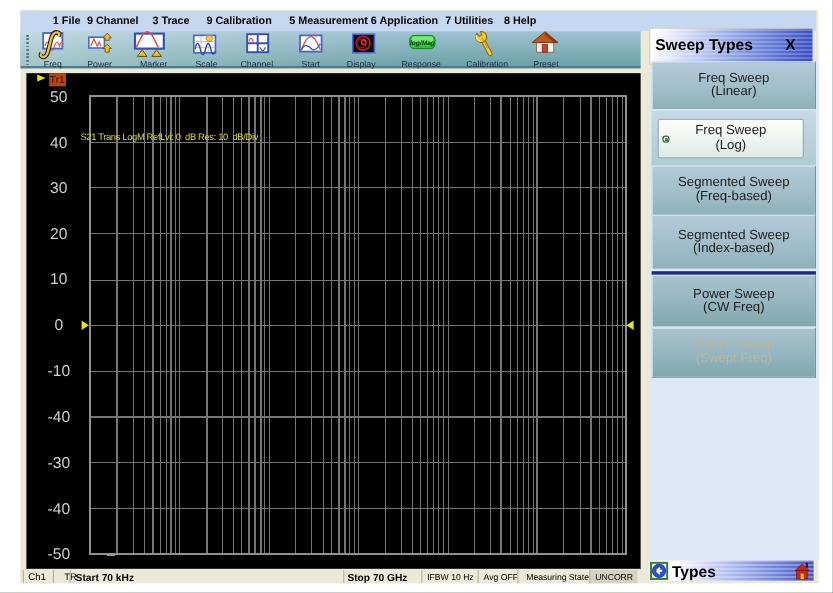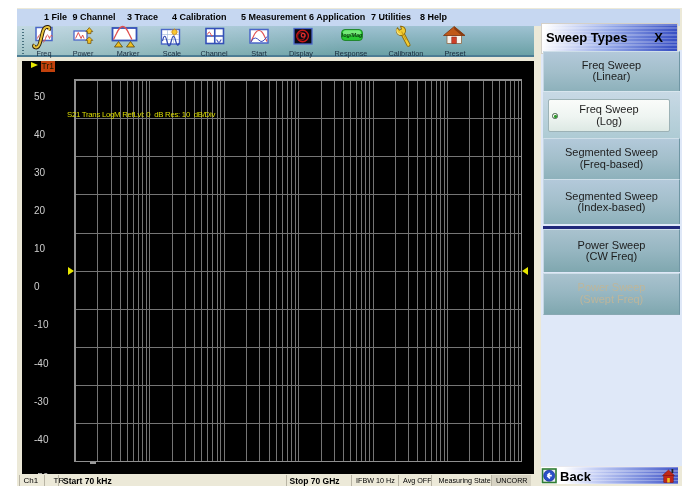--- a/index.html
+++ b/index.html
@@ -12,21 +12,21 @@
 #toolbar { position:absolute; left:17px; top:26px; width:517px; height:31px;
   background: linear-gradient(to right, rgba(255,255,255,.38), rgba(255,255,255,0) 65%),
               linear-gradient(to bottom, #9fc2d2, #6ba1a6);
   border-bottom:2px solid #4d7d94; }
 #handle { position:absolute; left:22px; top:29px; width:2px; height:25px;
   background: repeating-linear-gradient(to bottom, #47707e 0px, #47707e 1.5px, transparent 1.5px, transparent 3px); }
 .tlabel { position:absolute; top:48.5px; font-size:7.3px; color:#16283a; text-align:center; width:60px; }
 
 
 #plot { position:absolute; left:22px; top:61px; width:512px; height:414px; background:#000; }
-.ylab { position:absolute; right: 630px; font-size:10px; color:#cfcfcf; text-align:left; width:30px; line-height:11px;margin-top:16px; }
+.ylab { position:absolute; right: 630px; font-size:13px; color:#cfcfcf; text-align:center; width:30px; line-height:11px; }
 #anno { position:absolute; left:67px; top:61.8px; font-size:7.8px; letter-spacing:-0.28px; color:#dede00;margin-top:48px; }
 #tr1badge { position:absolute; left:40.5px; top:61px; background:#c2410c; color:#1a1a00; font-size:8.5px; padding:0 1px; height:10.5px; line-height:10.5px; }
 #tr1arrow { position:absolute; left:31px; top:62px; width:0; height:0; border-left:7px solid #e8e800; border-top:3.5px solid transparent; border-bottom:3.5px solid transparent; }
 .reftri-l { position:absolute; left:68px; top:267px; width:0; height:0; border-left:6.5px solid #e8e800; border-top:4px solid transparent; border-bottom:4px solid transparent; }
 .reftri-r { position:absolute; left:522px; top:267px; width:0; height:0; border-right:6.5px solid #e8e800; border-top:4px solid transparent; border-bottom:4px solid transparent; }
 
 
 #statusbar { position:absolute; left:17px; top:474px; width:517px; height:12px; background:#ece9d8; font-size:9.5px; color:#000; }
 .scell { position:absolute; top:474.5px; height:11.5px; line-height:12px; font-size:9px; white-space:nowrap; overflow:hidden; border-left:1px solid #b8b4a4; padding-left:4px; }
 
@@ -56,21 +56,21 @@
   background: repeating-linear-gradient(to bottom, rgba(255,255,255,.28) 0 1.5px, rgba(255,255,255,0) 1.5px 3.2px),
               linear-gradient(to right, #ffffff 16%, #c3cdf4 40%, #8193e0 70%, #4356c8 100%); }
 #backbar .t { position:absolute; left:19px; top:1.5px; font-weight:bold; font-size:13px; color:#000; }
 </style></head>
 <body>
 <div id="win"></div>
 <div id="menubar">
   <span class="mi" style="left:27px">1 File</span>
   <span class="mi" style="left:55.5px">9 Channel</span>
   <span class="mi" style="left:110px">3 Trace</span>
-  <span class="mi" style="left:155px">4 Calibration</span>
+  <span class="mi" style="left:155px">9 Calibration</span>
   <span class="mi" style="left:224px">5 Measurement</span>
   <span class="mi" style="left:292px">6 Application</span>
   <span class="mi" style="left:354px">7 Utilities</span>
   <span class="mi" style="left:403px">8 Help</span>
 </div>
 <div id="toolbar"></div>
 <div id="handle"></div>
 <svg width="534" height="36" style="position:absolute;left:0;top:24px">
 
 <g>
@@ -260,21 +260,21 @@
 <div id="selwrap">
     <div id="selbtn">Freq Sweep<br>(Log)</div>
     <div id="radio"></div>
   </div>
 <div class="btn" style="top:137.5px;height:41.5px">Segmented Sweep<br>(Freq-based)</div>
 <div class="btn" style="top:179px;height:45px">Segmented Sweep<br>(Index-based)</div>
 <div id="navsep"></div>
 <div class="btn btn2" style="top:229px;height:43px">Power Sweep<br>(CW Freq)</div>
 <div class="btn btn2 dis" style="top:272.5px;height:42.5px;border-bottom:1.5px solid #88a8b2">Power Sweep<br>(Swept Freq)</div>
 <div id="backbar">
-    <span class="t">Back</span>
+    <span class="t">Types</span>
 <svg width="136" height="18" style="position:absolute;left:0;top:0">
 <rect x="1.5" y="2" width="13.5" height="13.5" fill="#e8eef4" stroke="#2e7d32" stroke-width="1.6"></rect>
 <circle cx="8.2" cy="8.7" r="5.6" fill="#2a50c8" stroke="#1a2a80" stroke-width="0.6"></circle>
 <path d="M10.8 8.7 H6.6 M6.3 8.7 l2.6 -2.6 M6.3 8.7 l2.6 2.6" stroke="#fff" stroke-width="1.7" fill="none"></path>
 <g transform="translate(121,2)">
 <rect x="9.5" y="0" width="1.8" height="4" fill="#222"></rect>
 <path d="M0.5 6.5 L6.5 1 L12.5 6.5 z" fill="#c02818" stroke="#801008" stroke-width="0.5"></path>
 <rect x="1.8" y="6.5" width="9.4" height="7" fill="#c02818" stroke="#801008" stroke-width="0.5"></rect>
 <rect x="5.2" y="9" width="2.6" height="4.5" fill="#f0c020"></rect>
 </g>

